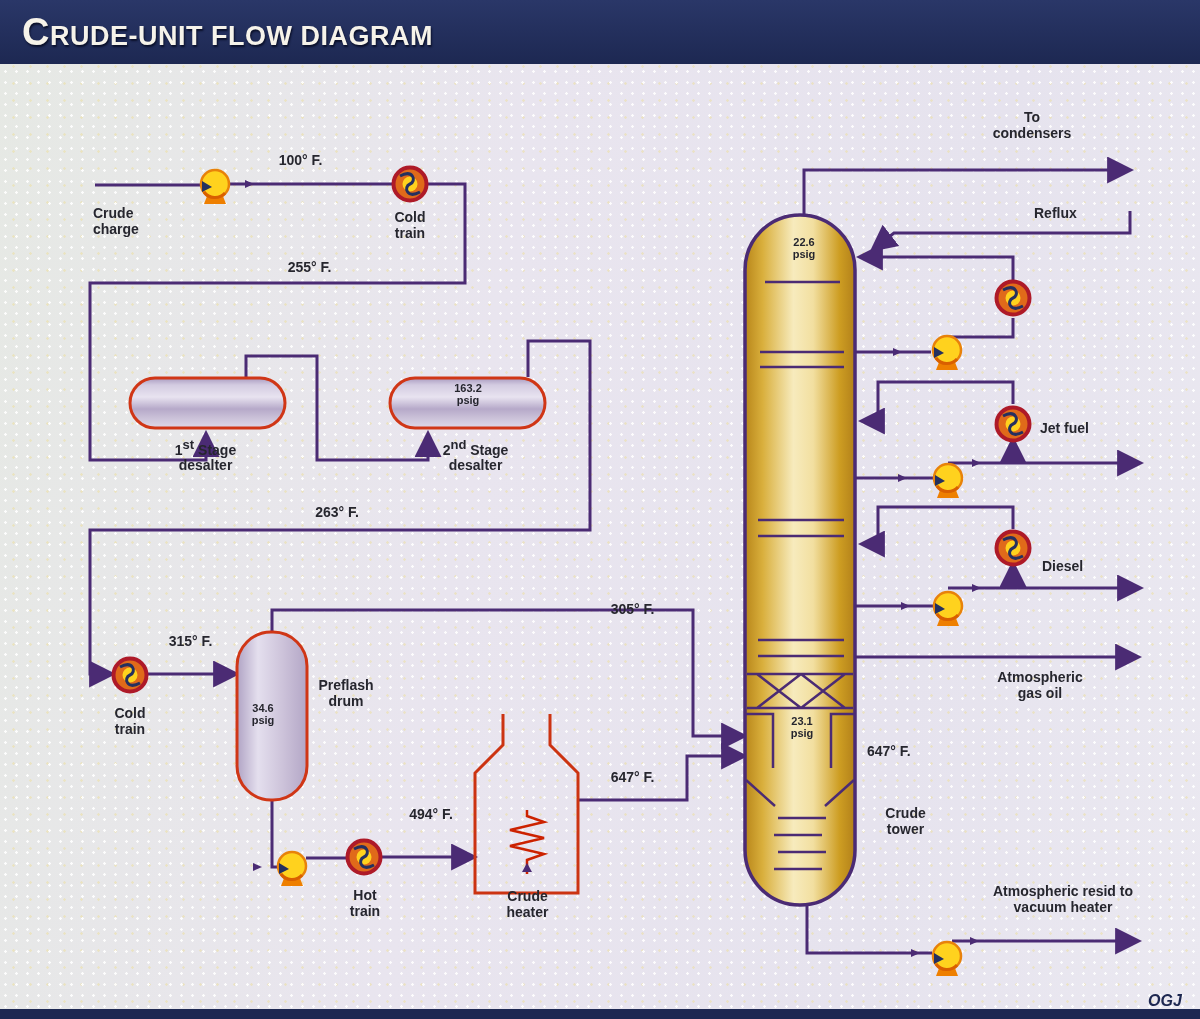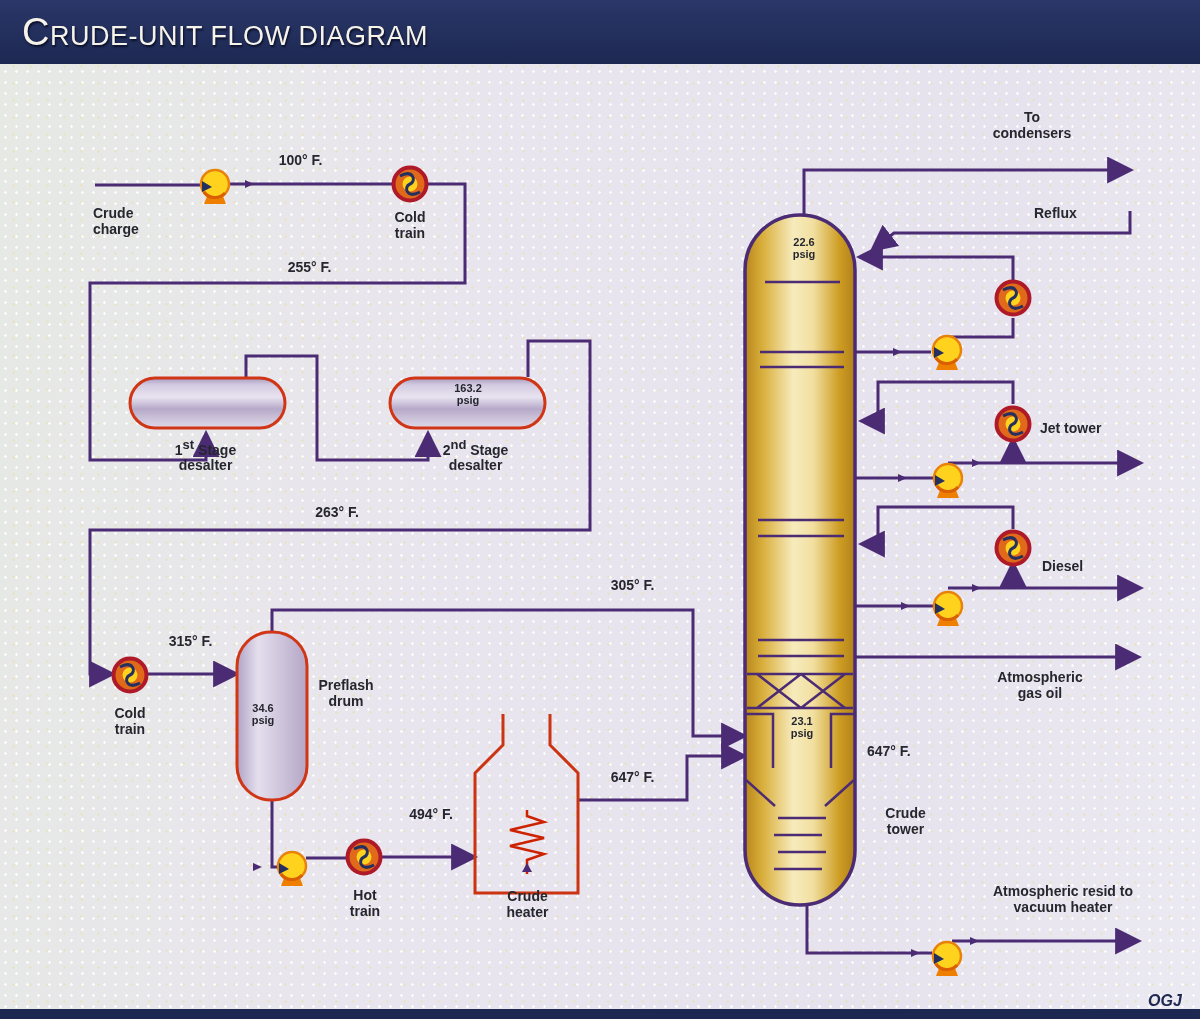--- a/index.html
+++ b/index.html
@@ -13,21 +13,21 @@
       linear-gradient(100deg,#e6e9e4 0%, #e9e5ef 40%, #e6e3ee 75%, #ebe9f1 100%);
     background-size:11px 11px, 17px 17px, 100% 100%;
     background-position:0 0, 5px 7px, 0 0;
   }
   .hdr{
     position:absolute;top:0;left:0;width:1200px;height:64px;z-index:6;
     background:linear-gradient(#2a3768,#1d2852);
     display:flex;align-items:center;padding-left:22px;box-sizing:border-box;
   }
   .hdr h1{
-    margin:0;color:#f6f3ea;font-size:27px;font-weight:400;letter-spacing:.5px;
+    margin:0;color:#f6f3ea;font-size:27px;font-weight:700;letter-spacing:.5px;
     text-shadow:1px 2px 2px rgba(8,12,35,.9);
   }
   .hdr h1::first-letter{font-size:38px;}
   .diag{position:absolute;top:0;left:0;z-index:1;}
   .pipe{stroke:#4b2b74;stroke-width:3;fill:none;}
   .pipe-a{stroke:#4b2b74;stroke-width:3;fill:none;marker-end:url(#arr);}
   .tray{stroke:#4b2b74;stroke-width:2.5;fill:none;}
   .arrw{fill:#4b2b74;}
   .lbl{
     position:absolute;z-index:3;font-size:14px;font-weight:bold;color:#26262e;
@@ -191,33 +191,33 @@
 
   <div class="lbl ctr" style="left:287px;top:505px;width:100px;">263° F.</div>
   <div class="lbl ctr" style="left:143px;top:634px;width:95px;">315° F.</div>
   <div class="lbl ctr" style="left:105px;top:706px;width:50px;">Cold train</div>
   <div class="lbl ctr press" style="left:239px;top:702px;width:48px;">
     <span class="blk">34.6</span>
     <span class="blk">psig</span>
   </div>
   <div class="lbl ctr" style="left:312px;top:678px;width:68px;">Preflash drum</div>
 
-  <div class="lbl ctr" style="left:585px;top:578px;width:95px;">305° F.</div>
+  <div class="lbl ctr" style="left:585px;top:602px;width:95px;">305° F.</div>
   <div class="lbl ctr" style="left:386px;top:807px;width:90px;">494° F.</div>
   <div class="lbl ctr" style="left:340px;top:888px;width:50px;">Hot train</div>
   <div class="lbl ctr" style="left:485px;top:889px;width:85px;">Crude heater</div>
   <div class="lbl ctr" style="left:585px;top:770px;width:95px;">647° F.</div>
 
   <div class="lbl ctr press" style="left:770px;top:236px;width:68px;">
     <span class="blk">22.6</span>
     <span class="blk">psig</span>
   </div>
   <div class="lbl ctr" style="left:986px;top:110px;width:92px;">To condensers</div>
   <div class="lbl" style="left:1034px;top:206px;width:80px;">Reflux</div>
-  <div class="lbl" style="left:1040px;top:421px;width:100px;">Jet tower</div>
+  <div class="lbl" style="left:1040px;top:421px;width:100px;">Jet fuel</div>
   <div class="lbl" style="left:1042px;top:559px;width:100px;">Diesel</div>
   <div class="lbl ctr" style="left:985px;top:670px;width:110px;">Atmospheric gas oil</div>
 
   <div class="lbl ctr press" style="left:770px;top:715px;width:64px;">
     <span class="blk">23.1</span>
     <span class="blk">psig</span>
   </div>
   <div class="lbl" style="left:867px;top:744px;width:95px;">647° F.</div>
   <div class="lbl ctr" style="left:868px;top:806px;width:75px;">Crude tower</div>
   <div class="lbl ctr" style="left:988px;top:884px;width:150px;">Atmospheric resid to vacuum heater</div>

